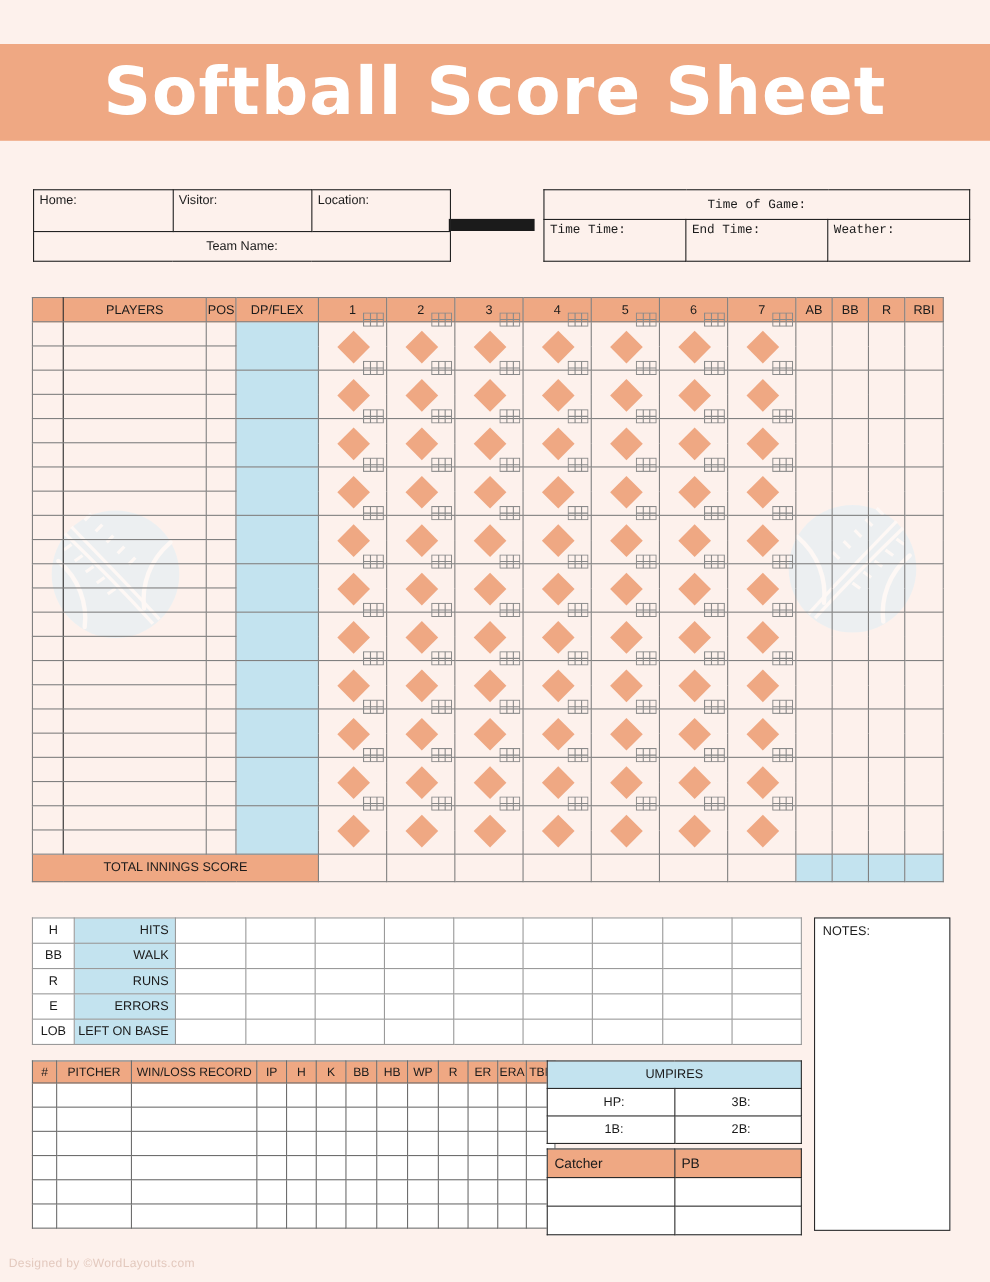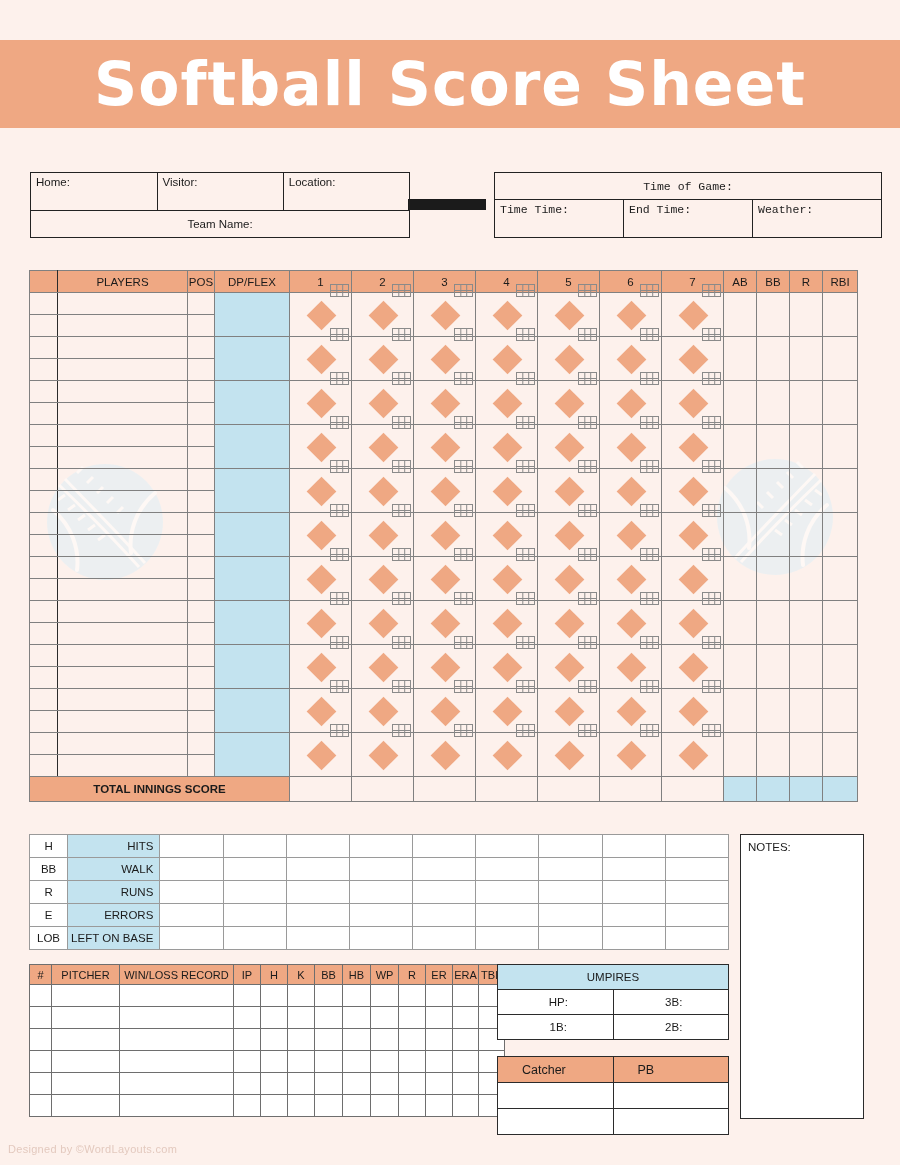--- a/index.html
+++ b/index.html
@@ -63,21 +63,21 @@
   .diamond{
     position:absolute; left:50%; top:50%;
     width:21px; height:21px; margin-left:-10px; margin-top:-10px;
     background:#EFA883; transform:rotate(45deg);
   }
   .countgrid{
     position:absolute; right:2px; top:-9px; width:19px; height:13px;
   }
   .totalrow td{
     border-top:1.8px solid #2b2b2b; border-bottom:1.8px solid #2b2b2b;
-    height:25px; font-size:11.5px;font-weight:bold;
+    height:25px; font-size:11.5px;
   }
   .total-label{ background:#EFA883; text-align:center; }
   .total-blue{ background:#C3E3EF; }
   .col-idx{ border-right:1.5px solid #2b2b2b !important; }
   .col-pos{ border-left:1.5px solid #2b2b2b !important; }
 
   
   .stats-wrap{ position:absolute; left:29px; top:834px; width:700px; z-index:3;}
   table.stats{ width:700px; border:1.8px solid #2b2b2b; background:#fff;}
   table.stats td{ border:1px solid #9a9a9a; height:23px; font-size:11.5px; }
@@ -85,25 +85,25 @@
   .st-name{ background:#C3E3EF; text-align:right; padding-right:6px; }
 
   
   .pitch-wrap{ position:absolute; left:29px; top:964px; width:460px; z-index:3;}
   table.pitch{ width:460px; border:1.6px solid #2b2b2b; background:#fff;}
   table.pitch td{ border:1px solid #6e6e6e; height:22px; font-size:10.5px; text-align:center;}
   table.pitch .ph td{ background:#EFA883; height:20px; font-size:11px; }
 
   
   .ump-wrap{ position:absolute; left:497px; top:964px; width:232px; z-index:3;}
-  table.ump{ width:232px; border:1.6px solid #2b2b2b; background:#fff; margin-bottom:16px;}
+  table.ump{ width:232px; border:1.6px solid #2b2b2b; background:#fff; margin-bottom:4px;}
   table.ump td{ border:1.4px solid #2b2b2b; height:25px; font-size:11.5px; padding-left:6px;text-align:center;}
   table.ump .uh td{ background:#C3E3EF; text-align:center; padding-left:0; height:25px;}
   table.catch{ width:232px; border:1.6px solid #2b2b2b; background:#fff;}
-  table.catch td{ border:1.4px solid #2b2b2b; height:26px; font-size:12.5px; padding-left:24px;}
+  table.catch td{ border:1.4px solid #2b2b2b; height:26px; font-size:12.5px; padding-left:6px;}
   table.catch .ch td{ background:#EFA883; }
 
   
   .notes{
     position:absolute; left:740px; top:834px; width:124px; height:285px;
     border:1.8px solid #2b2b2b; background:#fff; z-index:3;
     font-size:11.5px; padding:6px 0 0 7px;
   }
 
   

